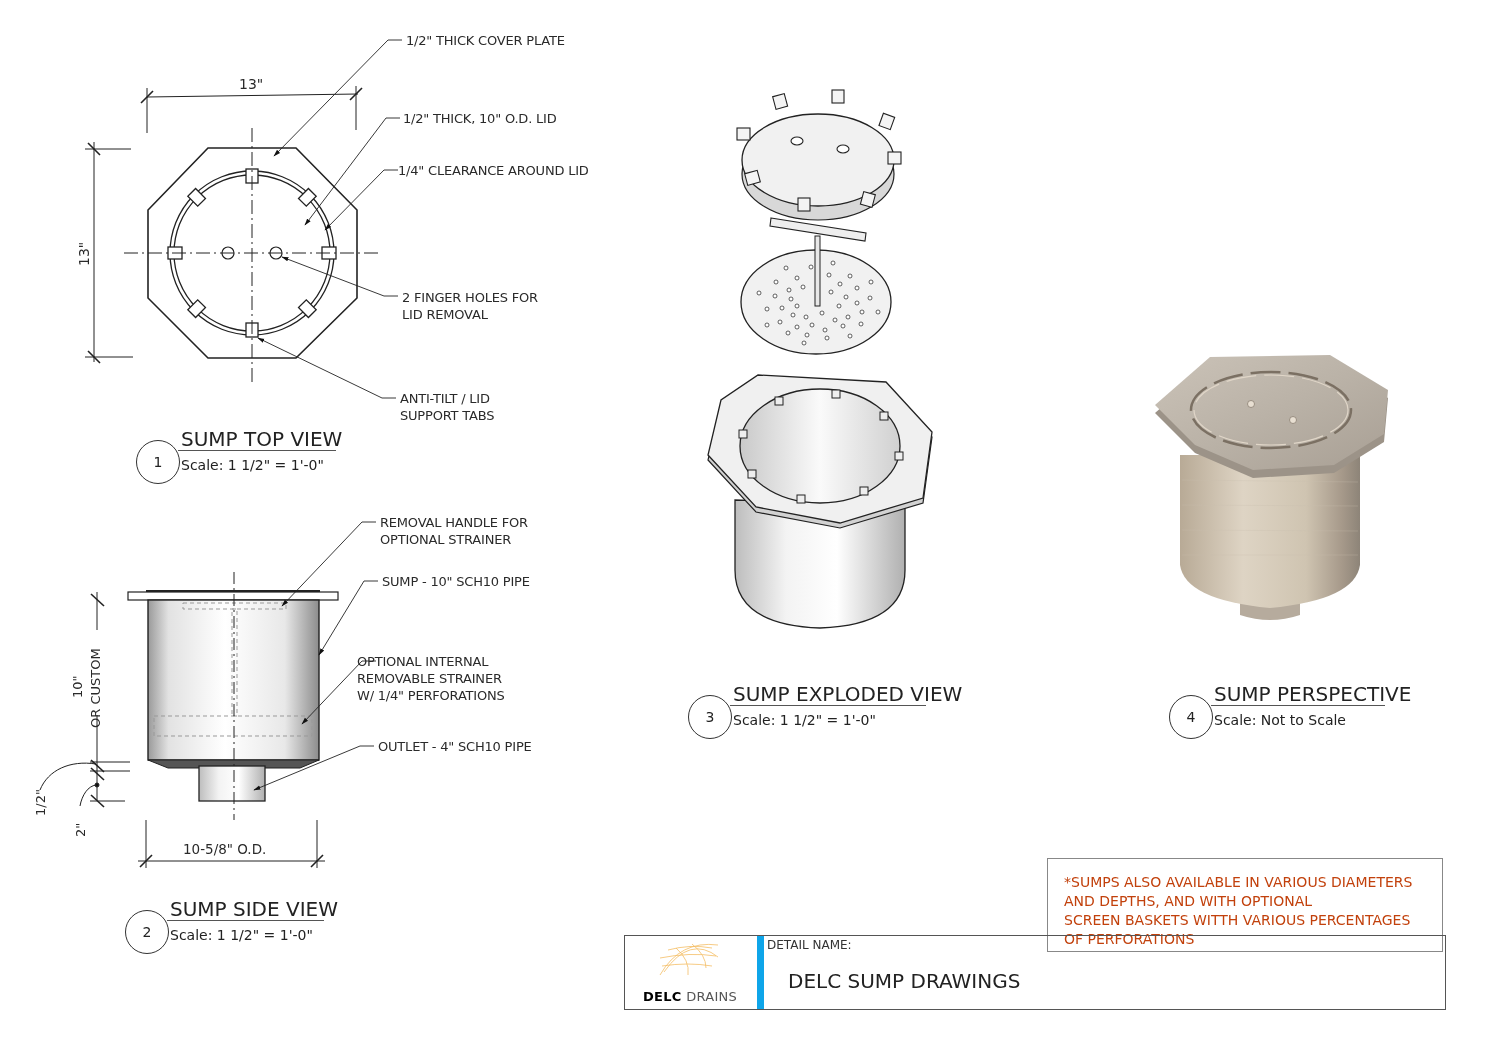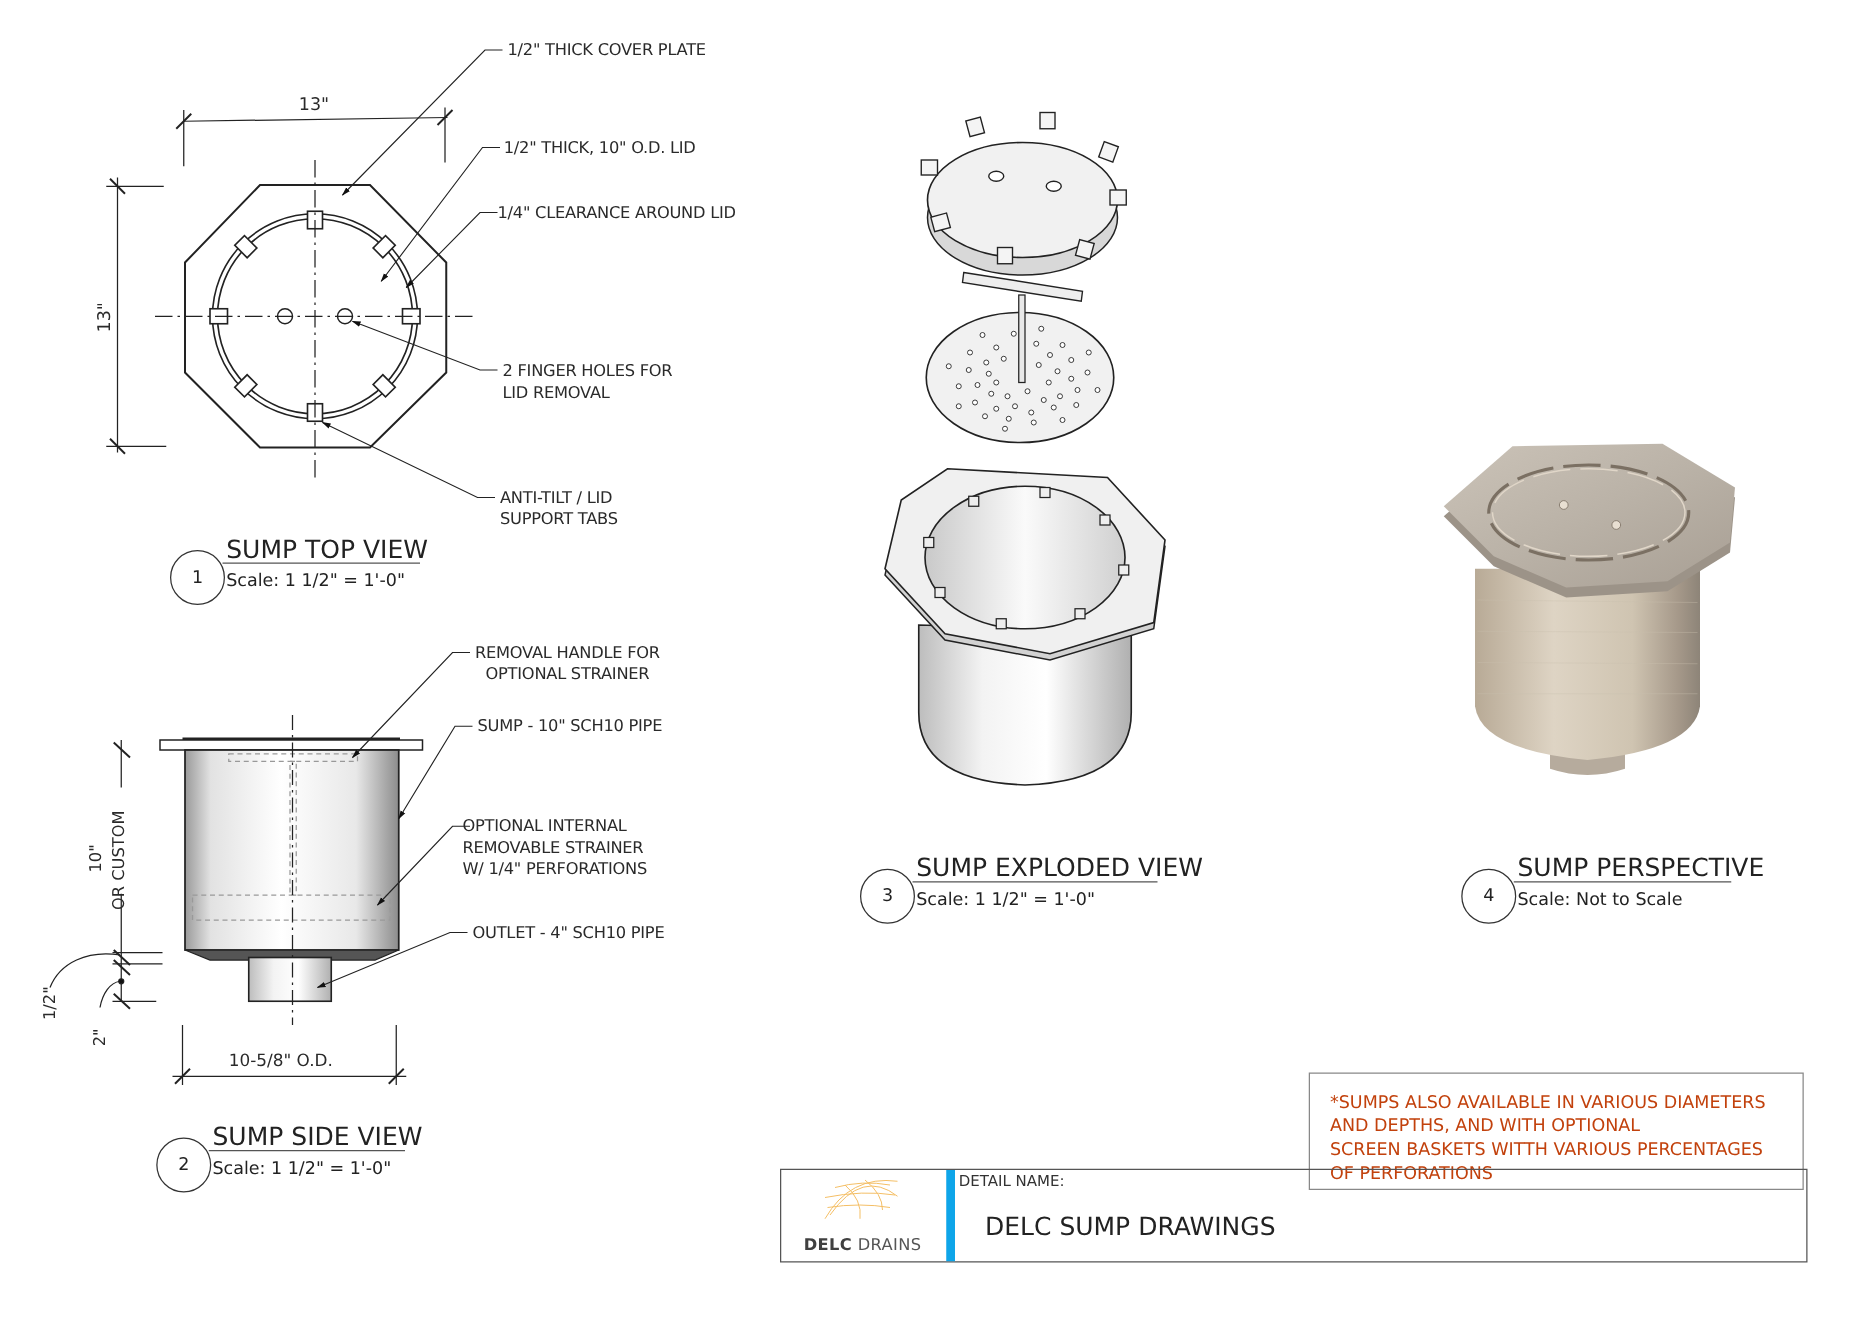--- a/index.html
+++ b/index.html
@@ -16,21 +16,21 @@
   .title-block .rule { position: absolute; left: 42px; top: 10px; height: 1px; background: #555; }
   .title-block .scale { position: absolute; left: 45px; top: 17px; font-size: 14px; white-space: nowrap; color: #222; }
   .availability { position: absolute; left: 1047px; top: 824px; width: 396px; height: 94px; border: 1px solid #888;
                   box-sizing: border-box; padding: 14px 0 0 16px; font-size: 14px; line-height: 19px; color: #c2410c; white-space: pre; margin-top: 34px; }
   .tb { position: absolute; left: 624px; top: 935px; width: 822px; height: 75px; border: 1px solid #555; box-sizing: border-box; display: flex; }
   .tb .cell { position: relative; border-right: 7px solid #0ea5e9; height: 100%; box-sizing: border-box; }
   .tb .cell:last-child { border-right: none; }
   .tb .lbl { position: absolute; left: 3px; top: 2px; font-size: 12px; color: #333; }
   .tb .val { position: absolute; font-size: 20px; color: #222; white-space: nowrap; }
   .logo-text { position: absolute; left: 18px; top: 53px; font-size: 13px; color: #555; letter-spacing: 0.3px; white-space: nowrap; }
-  .logo-text b { color: #404040; }
+  .logo-text b { color: #000000; }
 </style>
 </head>
 <body>
 
 <svg class="abs" width="1500" height="1061" viewBox="0 0 1500 1061" style="left:0;top:0;">
   <defs>
     <linearGradient id="cylGrad" x1="0" y1="0" x2="1" y2="0">
       <stop offset="0" stop-color="#9a9a9a"></stop>
       <stop offset="0.12" stop-color="#e2e2e2"></stop>
       <stop offset="0.45" stop-color="#ffffff"></stop>
@@ -286,24 +286,24 @@
   <div class="name">SUMP TOP VIEW</div>
   <div class="rule" style="width:158px;"></div>
   <div class="scale">Scale: 1 1/2" = 1'-0"</div>
 </div>
 
 <div class="dim vert" style="left:70px;top:698px;font-size:13px;">10"</div>
 <div class="dim vert" style="left:88px;top:728px;font-size:13px;">OR CUSTOM</div>
 <div class="dim vert" style="left:33px;top:816px;font-size:13px;">1/2"</div>
 <div class="dim vert" style="left:73px;top:837px;font-size:13px;">2"</div>
 <div class="dim" style="left:183px;top:841px;font-size:13.5px;">10-5/8" O.D.</div>
-<div class="note" style="left:380px;top:514px;text-align:center;">REMOVAL HANDLE FOR
+<div class="note" style="left:380px;top:514px;">REMOVAL HANDLE FOR
 OPTIONAL STRAINER</div>
 <div class="note" style="left:382px;top:573px;">SUMP - 10" SCH10 PIPE</div>
-<div class="note" style="left:370px;top:653px;">OPTIONAL INTERNAL
+<div class="note" style="left:357px;top:653px;">OPTIONAL INTERNAL
 REMOVABLE STRAINER
 W/ 1/4" PERFORATIONS</div>
 <div class="note" style="left:378px;top:738px;">OUTLET - 4" SCH10 PIPE</div>
 
 <div class="title-block" style="left:125px;top:910px;">
   <div class="circle">2</div>
   <div class="name">SUMP SIDE VIEW</div>
   <div class="rule" style="width:157px;"></div>
   <div class="scale">Scale: 1 1/2" = 1'-0"</div>
 </div>

